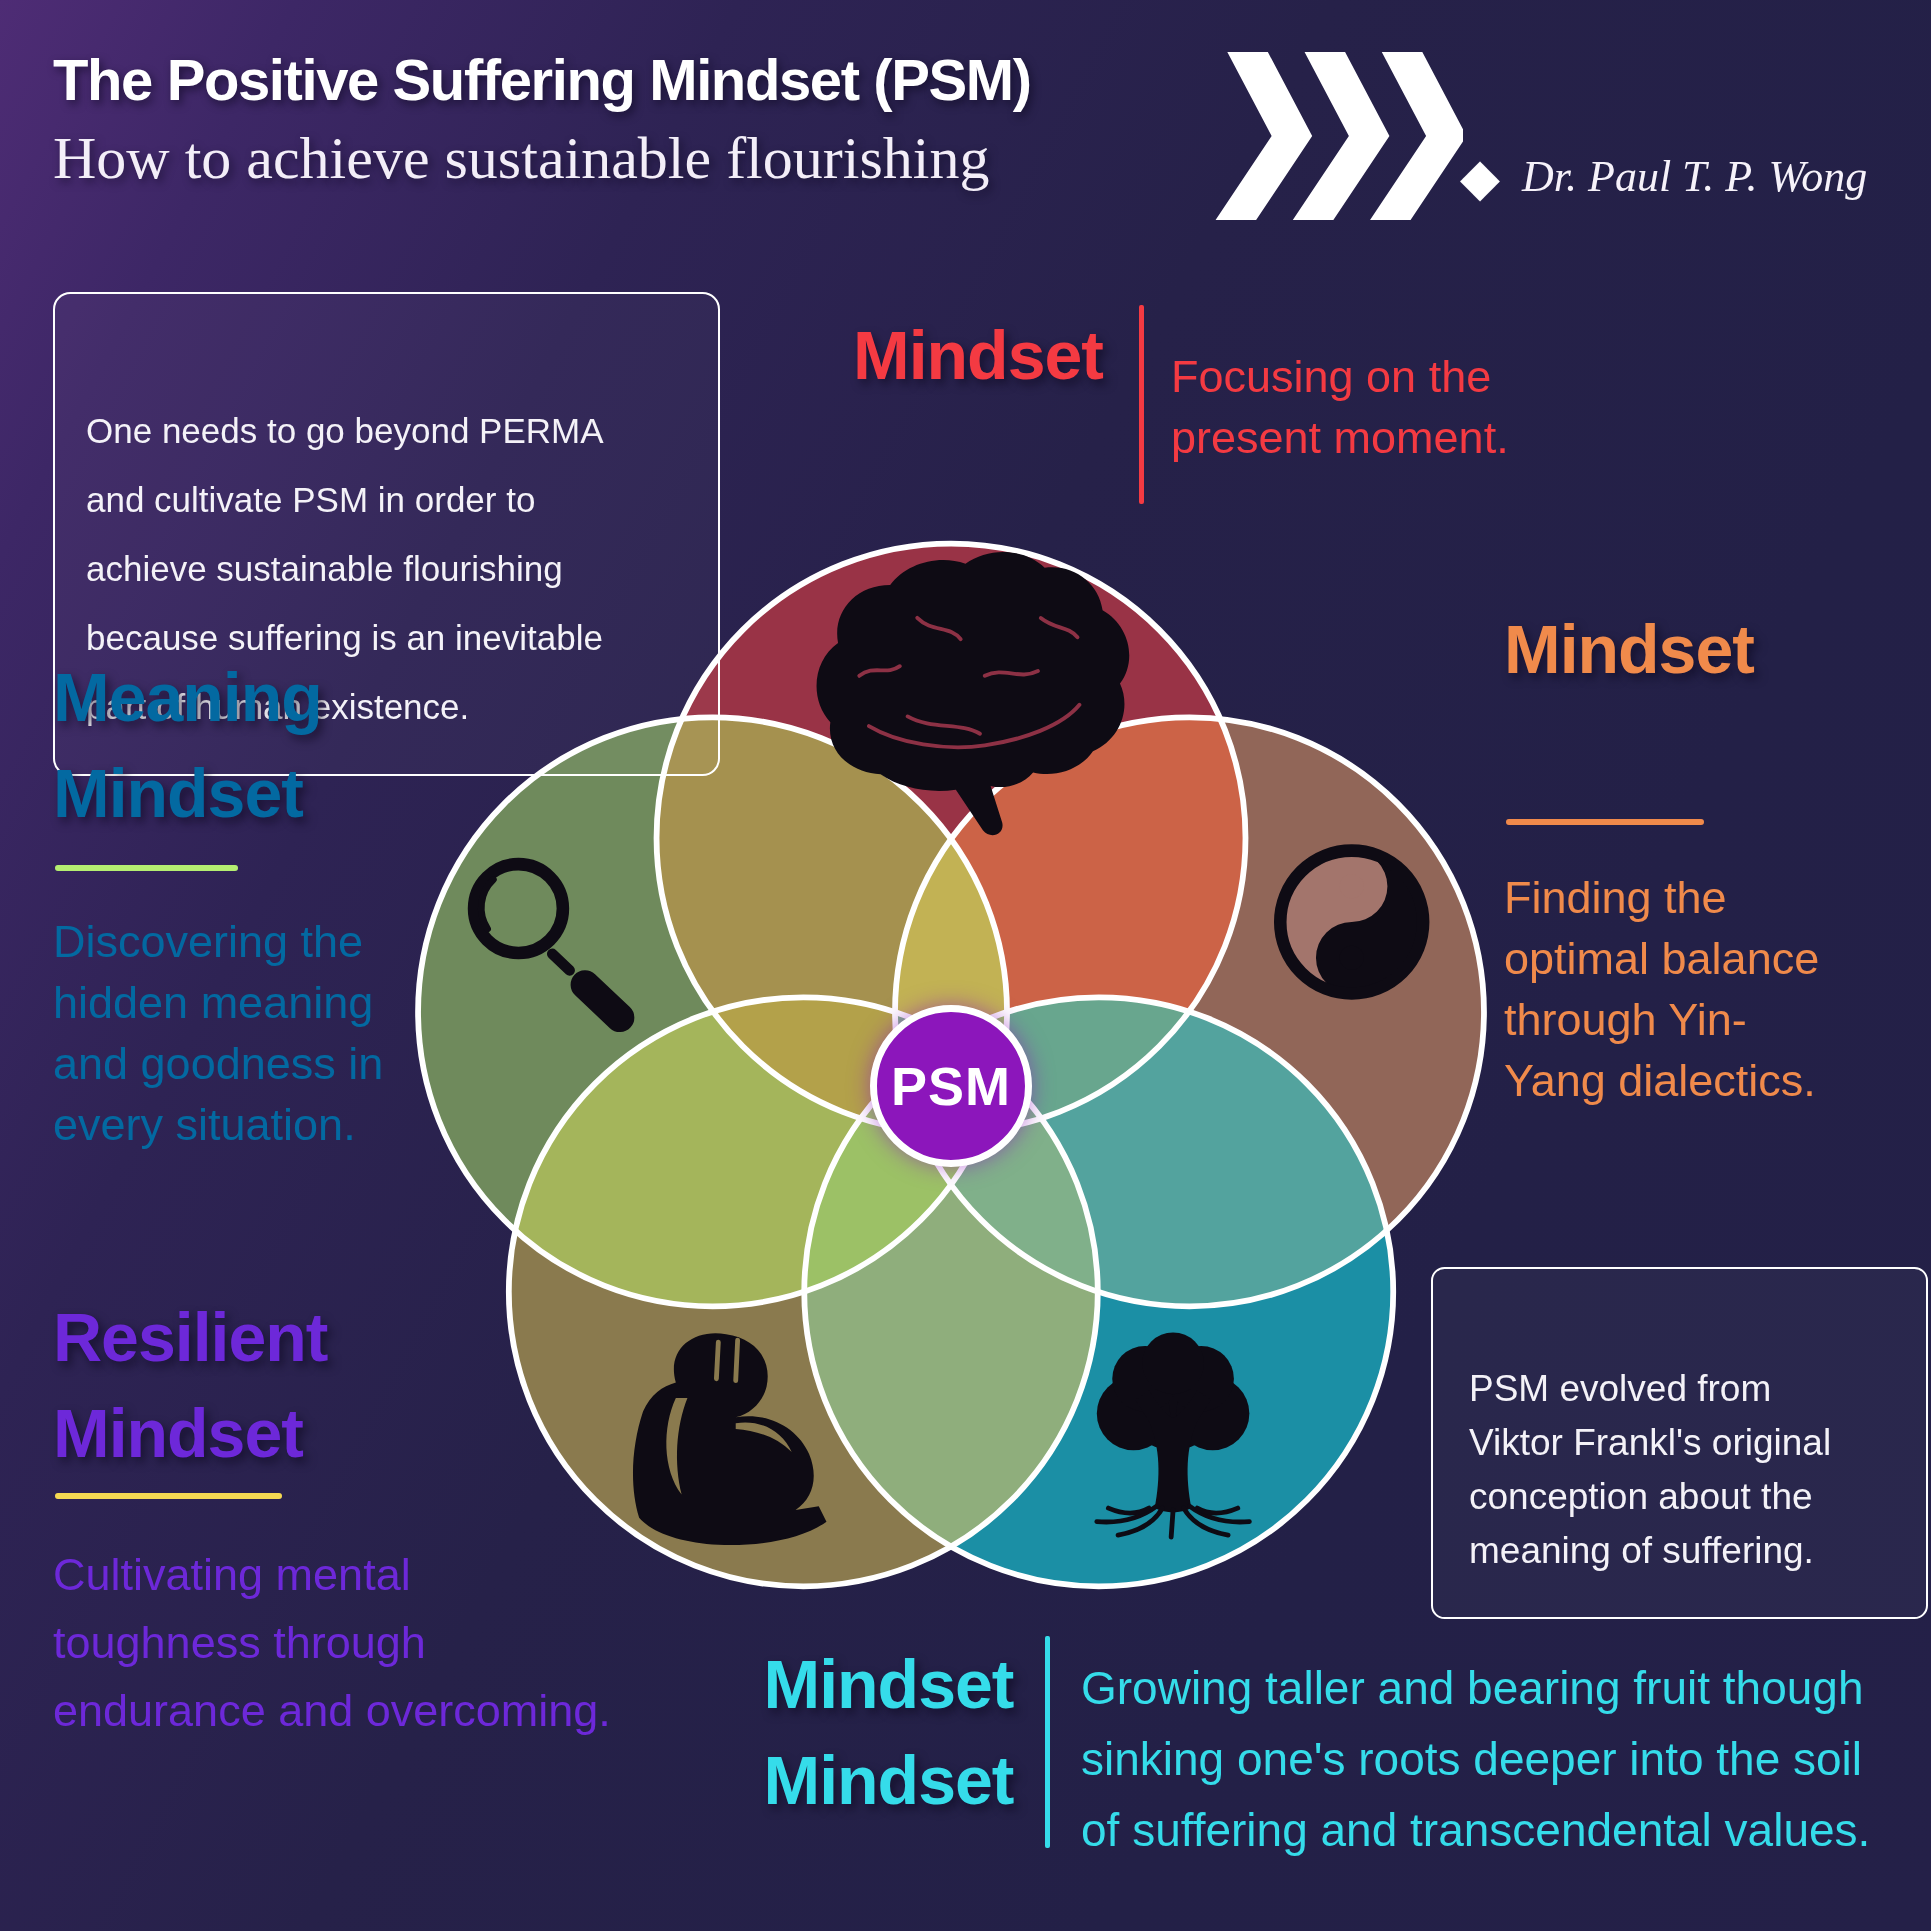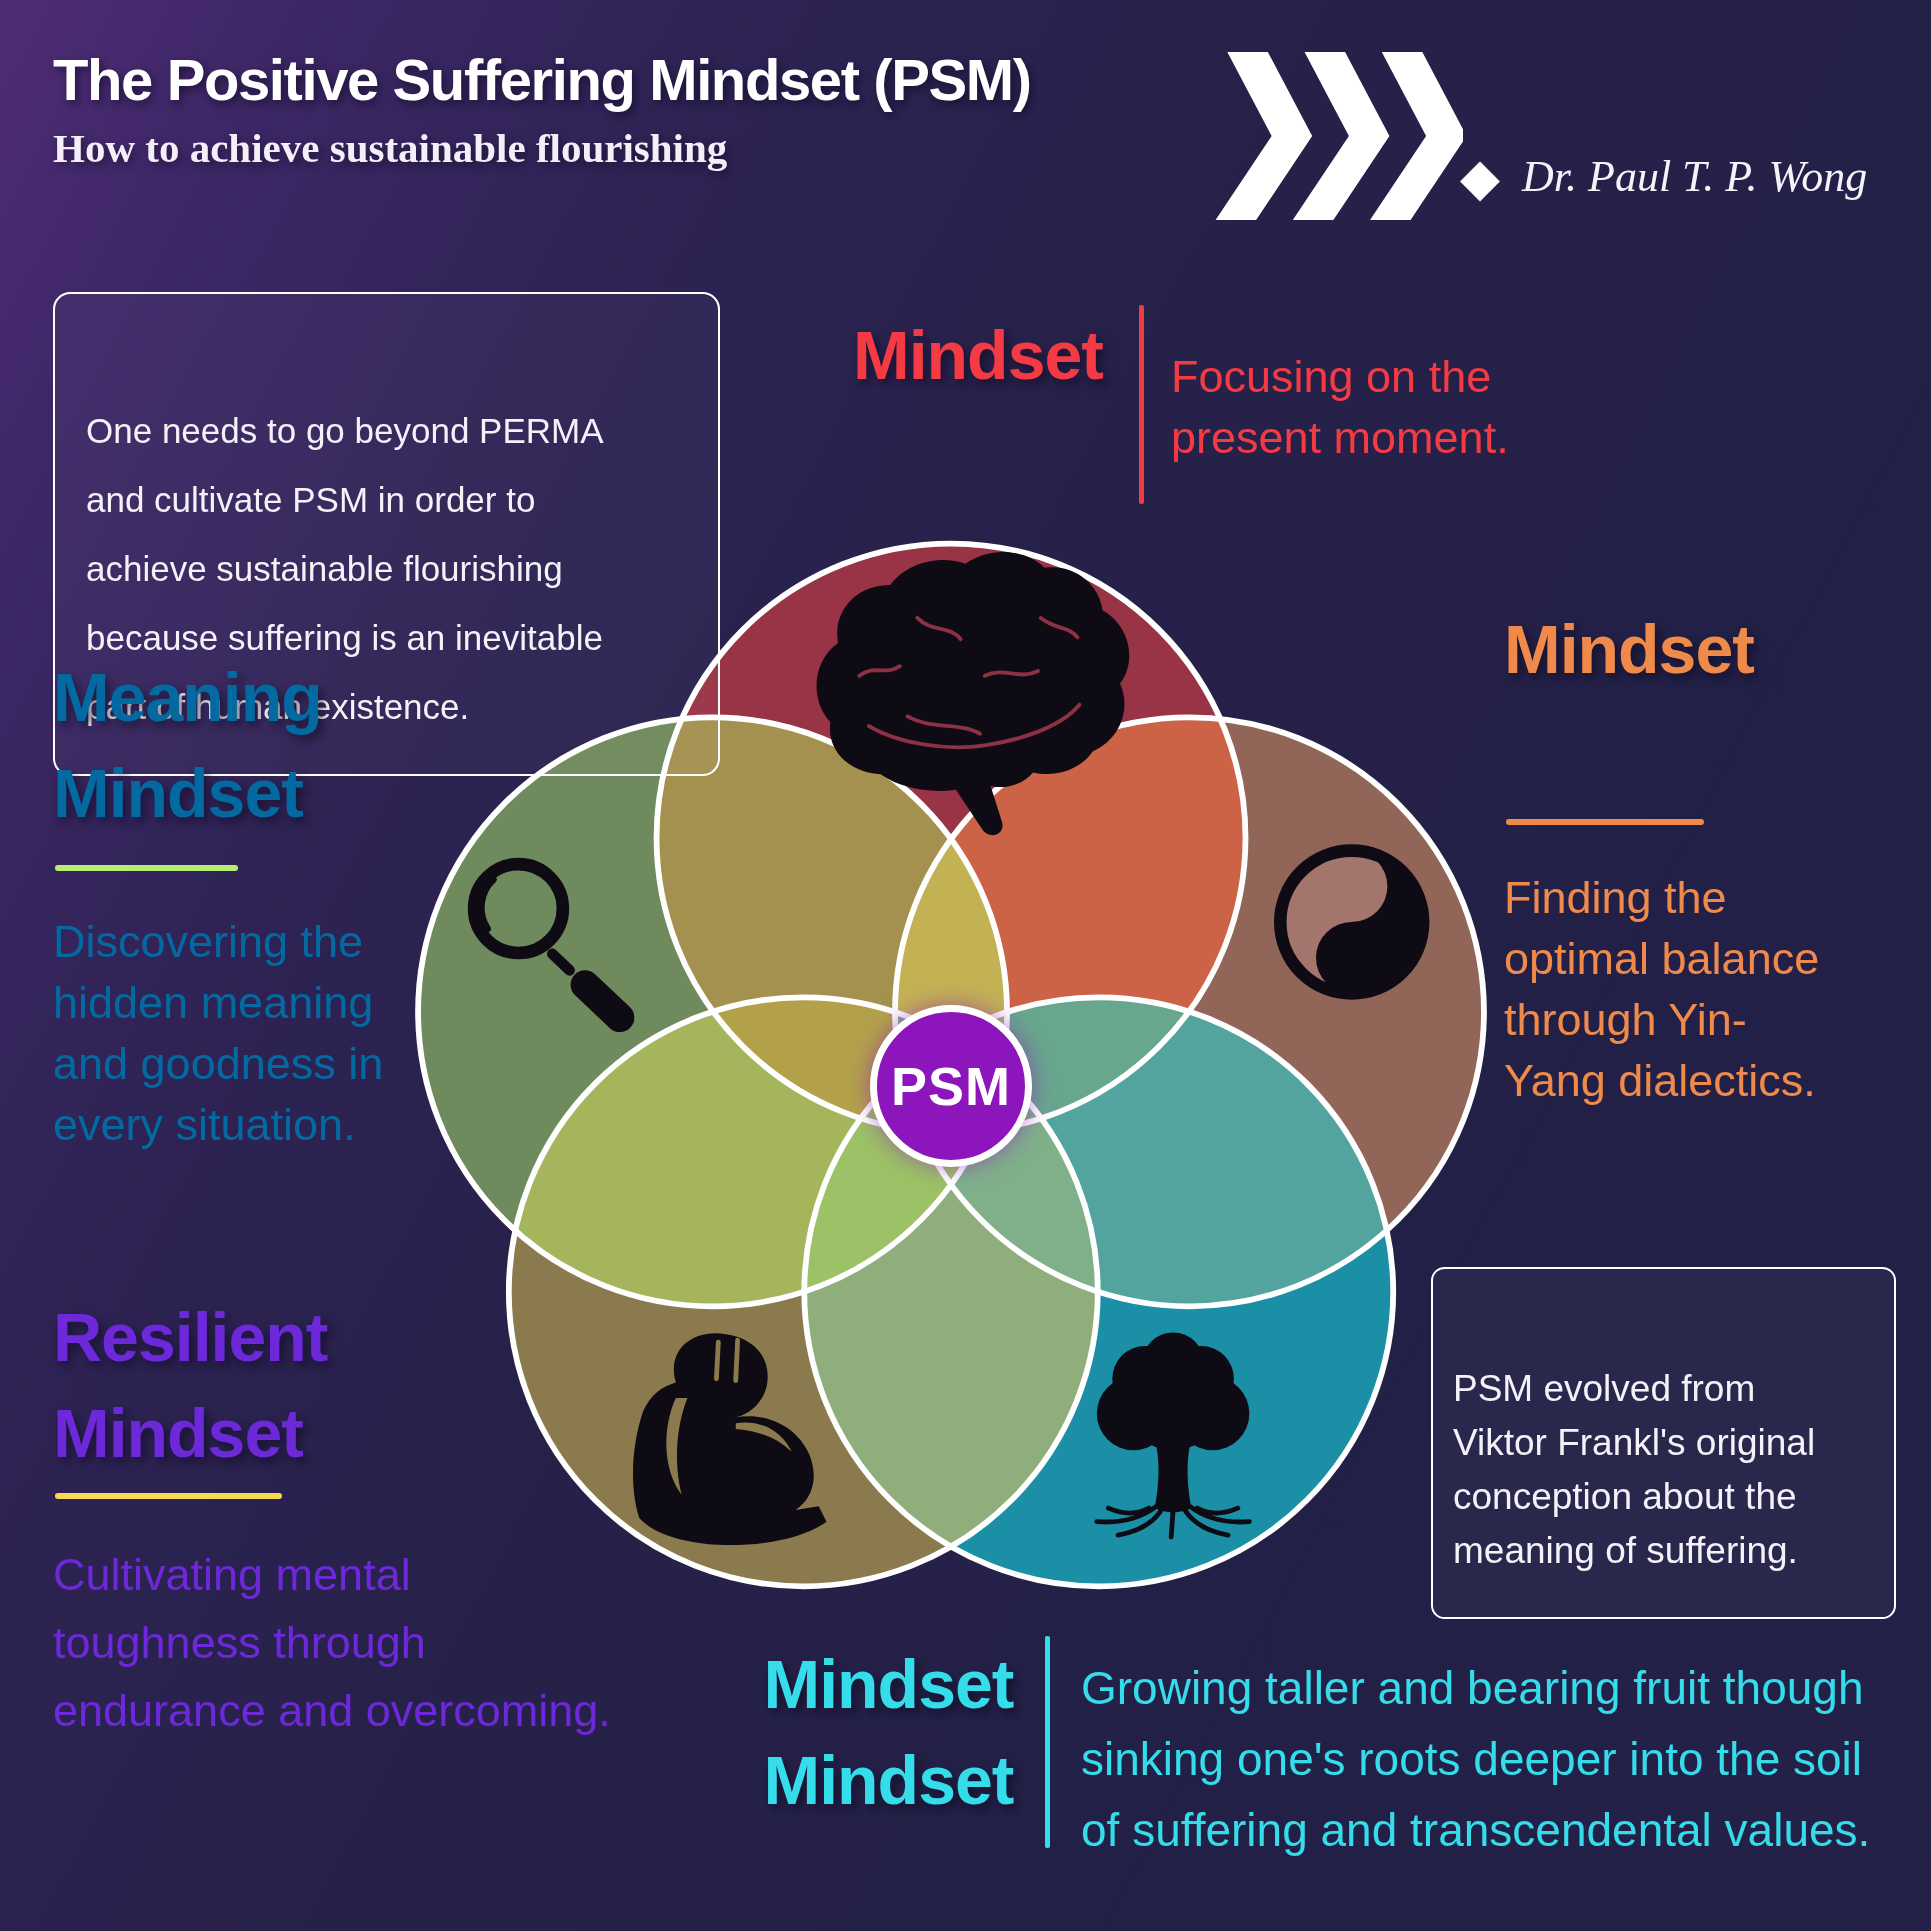--- a/index.html
+++ b/index.html
@@ -8,36 +8,36 @@
     font-family:"Liberation Sans",sans-serif;
     background:linear-gradient(118deg,#4e2c75 0%,#3d2766 10%,#2e2354 25%,#262149 45%,#232047 72%,#242048 100%);
   }
   .abs{position:absolute;}
   
   .hdr-title{
     left:53px;top:46px;color:#ffffff;font-weight:bold;font-size:58px;letter-spacing:-1.4px;
     text-shadow:2.9px 3.9px 8.7px rgba(10,5,25,.55);white-space:nowrap;
   }
   .hdr-sub{
-    left:53px;top:124px;color:#f3eef8;font-family:"Liberation Serif",serif;font-size:41px;
-    text-shadow:2.9px 3.9px 8.7px rgba(10,5,25,.5);white-space:nowrap;font-weight:bold;
+    left:53px;top:124px;color:#f3eef8;font-family:"Liberation Serif",serif;font-size:60px;
+    text-shadow:2.9px 3.9px 8.7px rgba(10,5,25,.5);white-space:nowrap;
   }
   .chevrons{left:1212px;top:50px;}
   .diamond{left:1460px;top:147px;color:#ffffff;font-size:52px;}
   .author{
     left:1522px;top:151px;color:#f6f2fa;font-family:"Liberation Serif",serif;
     font-style:italic;font-size:44px;white-space:nowrap;
   }
   
   .note-box{
     border:2.9px solid #ffffff;border-radius:17.4px;background:rgba(255,255,255,0.03);
     color:#f4f2f8;white-space:pre-line;
   }
   .intro-box{left:53px;top:292px;width:601px;padding:33px 31px;font-size:35px;line-height:69px;}
-  .frankl-box{left:1431px;top:1267px;width:421px;padding:39px 20px;font-size:37px;line-height:54px;border-radius:13.5px;}
+  .frankl-box{left:1431px;top:1267px;width:421px;padding:39px 36px;font-size:37px;line-height:54px;border-radius:13.5px;}
   
   .m-title{font-weight:bold;font-size:68px;line-height:96px;letter-spacing:-1px;
     text-shadow:3.9px 4.8px 9.7px rgba(10,5,25,.55);}
   .m-title span{display:block;}
   .m-desc{font-size:45px;line-height:61px;white-space:pre-line;}
   .underline{height:5.8px;border-radius:2.9px;}
   .vdivider{width:4.8px;border-radius:1.9px;}
 
   .c-mindful{color:#f43a42;}   .bg-mindful{background:#f43a42;}
   .c-dialectic{color:#f08a4b;} .bg-dialectic{background:#f08a4b;}

